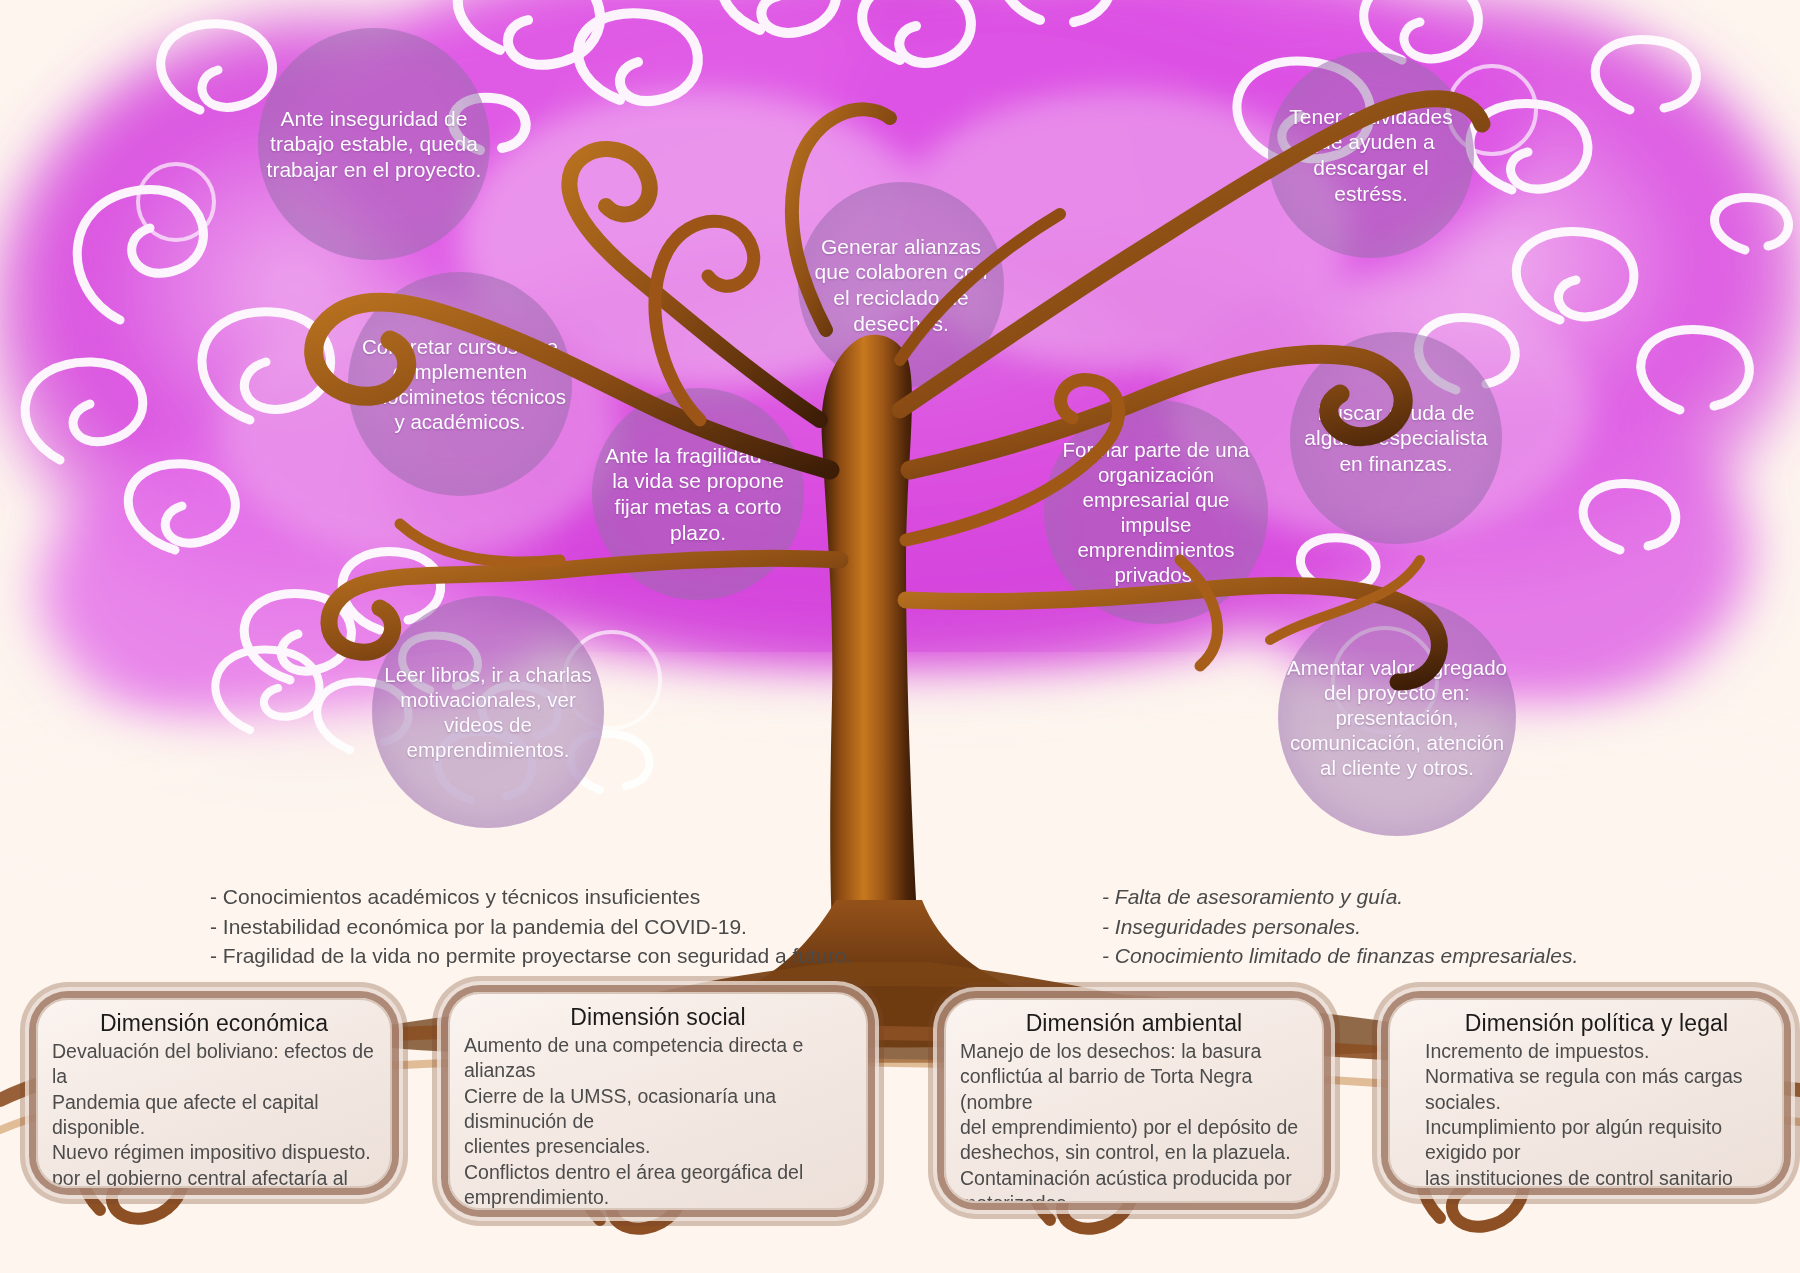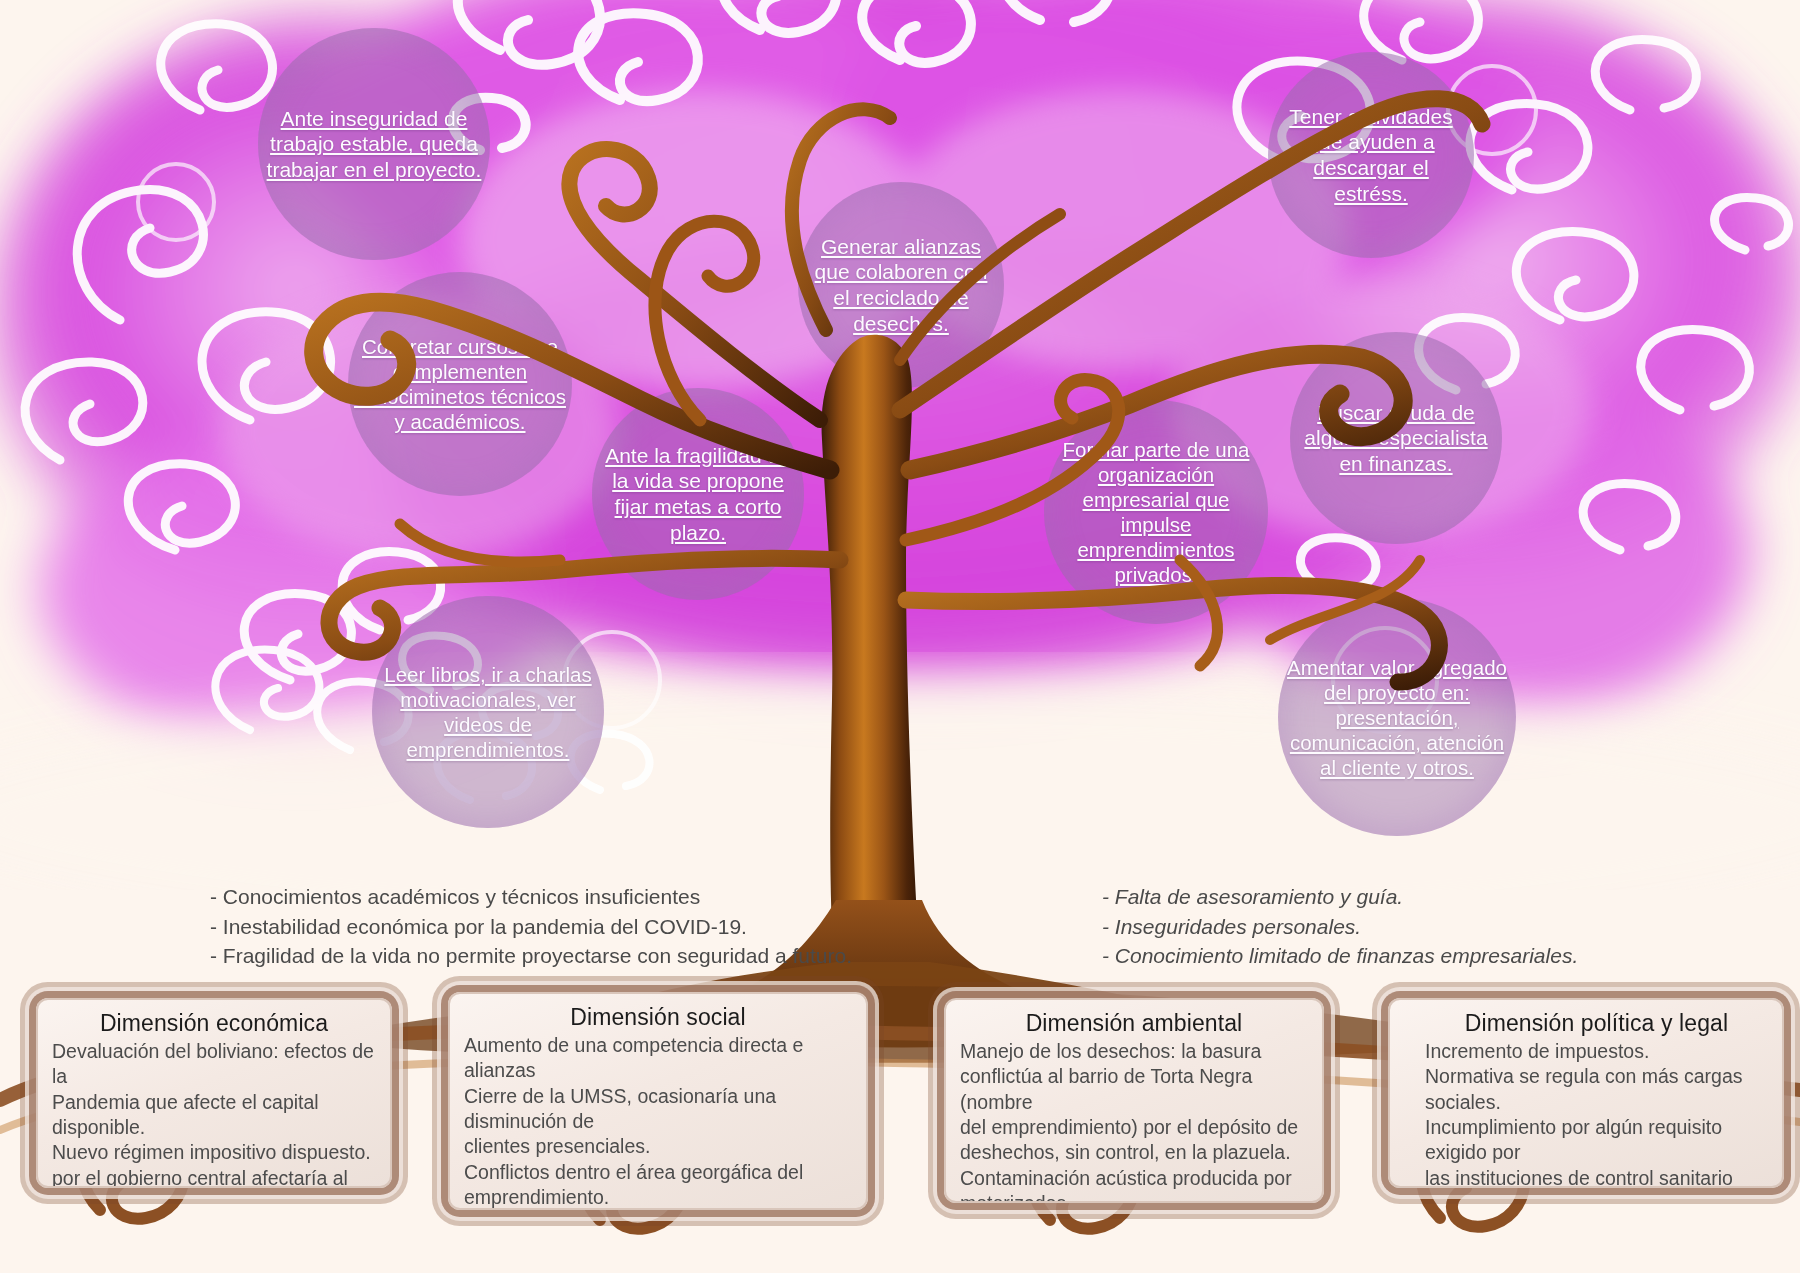--- a/index.html
+++ b/index.html
@@ -33,21 +33,21 @@
     display:flex;
     align-items:center;
     justify-content:center;
     text-align:center;
     color:#fdfbff;
     line-height:1.22;
     padding:6px;
     box-sizing:border-box;
     text-shadow:0 1px 2px rgba(60,20,80,0.25);
   }
-  .bubble span{display:block;width:100%;text-decoration:underline;}
+  .bubble span{display:block;width:100%;}
 
   
   .prob-list{
     position:absolute;
     color:#4a4a4a;
     font-size:21px;
     line-height:1.42;
     white-space:pre-line;
     z-index:40;
     margin-left:24px;
@@ -56,21 +56,21 @@
   
   #roots{
     position:absolute;
     left:0; top:980px;
     width:1800px; height:293px;
     z-index:35;
   }
   .root-card{
     position:absolute;
     box-sizing:border-box;
-    border-radius:12px;
+    border-radius:32px;
     background:linear-gradient(160deg,#fbf4f0 0%,#f4e9e3 45%,#ece0d9 100%);
     border:2px solid #d9c6bb;
     box-shadow:0 0 0 7px rgba(124,69,41,0.55),
                0 0 0 11px rgba(243,234,228,0.75),
                0 0 0 16px rgba(124,69,41,0.30);
     padding:10px 14px 8px;
     overflow:hidden;
   }
   .root-title{
     display:block;

